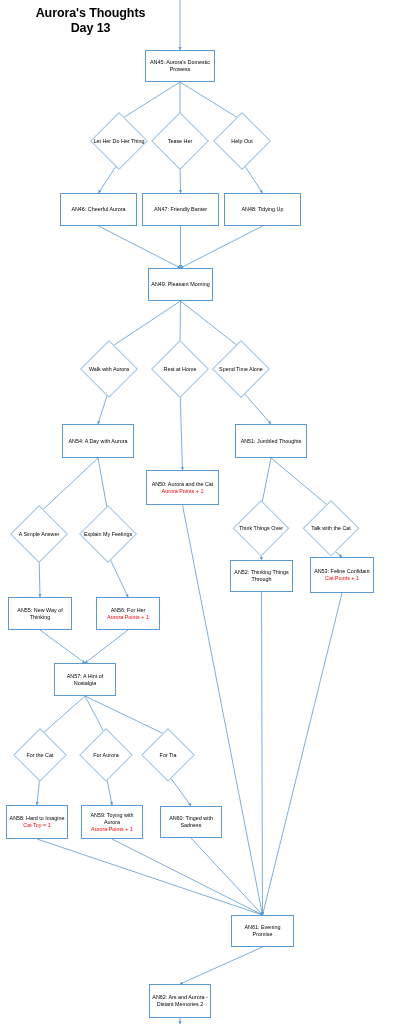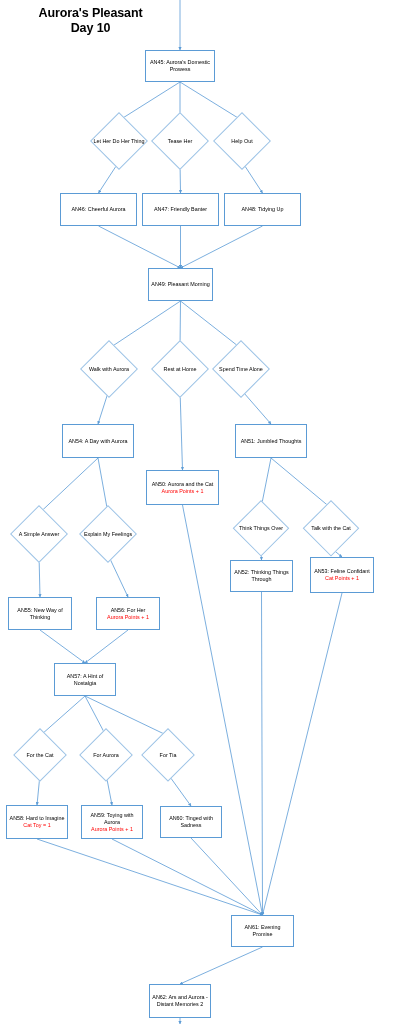--- a/index.html
+++ b/index.html
@@ -139,22 +139,22 @@
         <line x1="342" y1="593" x2="262.5" y2="915" marker-end="url(#arrow)"></line>
         <line x1="37" y1="839" x2="262.5" y2="915" marker-end="url(#arrow)"></line>
         <line x1="112" y1="839" x2="262.5" y2="915" marker-end="url(#arrow)"></line>
         <line x1="191" y1="838" x2="262.5" y2="915" marker-end="url(#arrow)"></line>
         <line x1="262.5" y1="947" x2="180" y2="984" marker-end="url(#arrow)"></line>
         <line x1="180" y1="1018" x2="180" y2="1024" marker-end="url(#arrow)"></line>
       </g>
   </svg>
 
   <div class="title">
-    <span>Aurora's Pleasant</span><br>
-    <span>Day 10</span>
+    <span>Aurora's Thoughts</span><br>
+    <span>Day 13</span>
   </div>
 
   <div id="nodes-group">
       <div class="node box" style="left: 145px; top: 50px; width: 70px; height: 32px;">
         <span class="lbl">AN45: Aurora's Domestic Prowess</span>
       </div>
       <div class="diamond" style="left: 90px; top: 112px; width: 58px; height: 58px;">
         <div class="dshape"></div>
         <div class="dtext">Let Her Do Her Thing</div>
       </div>

